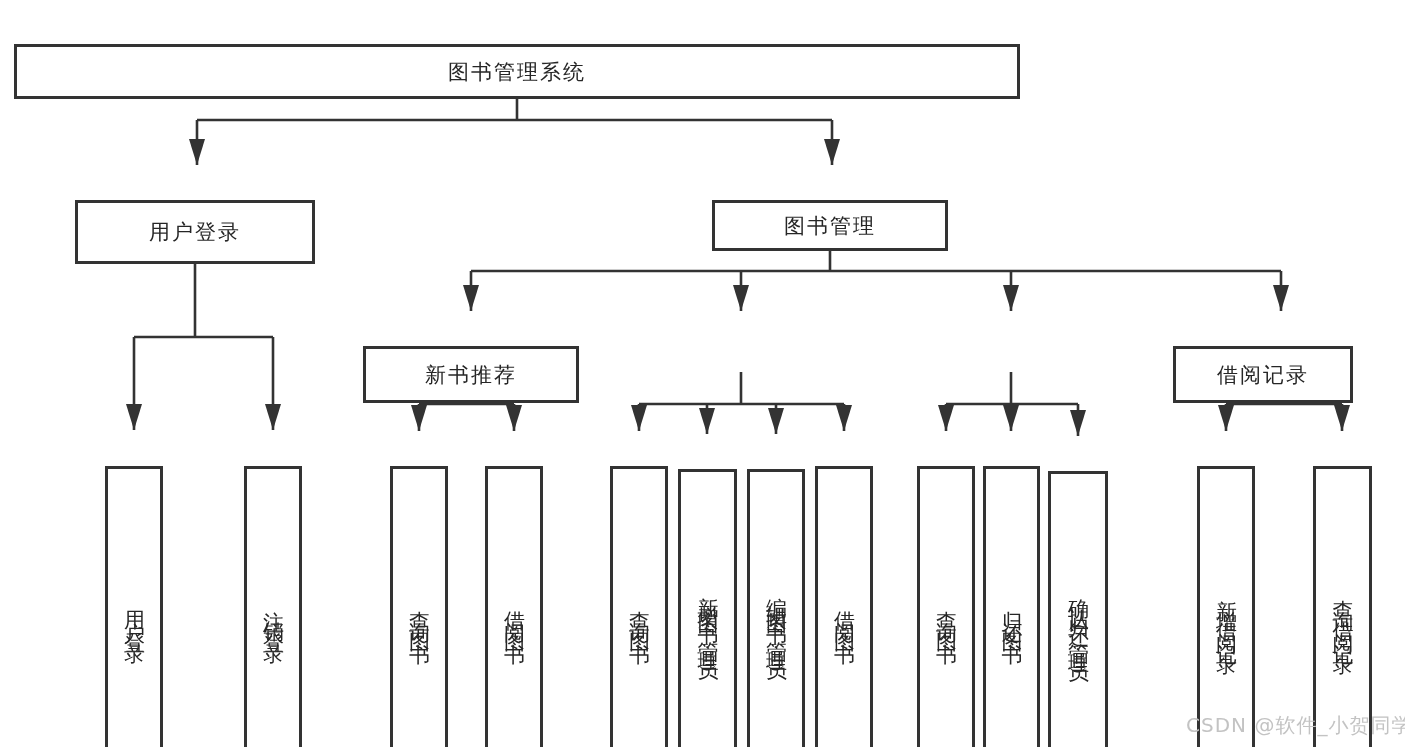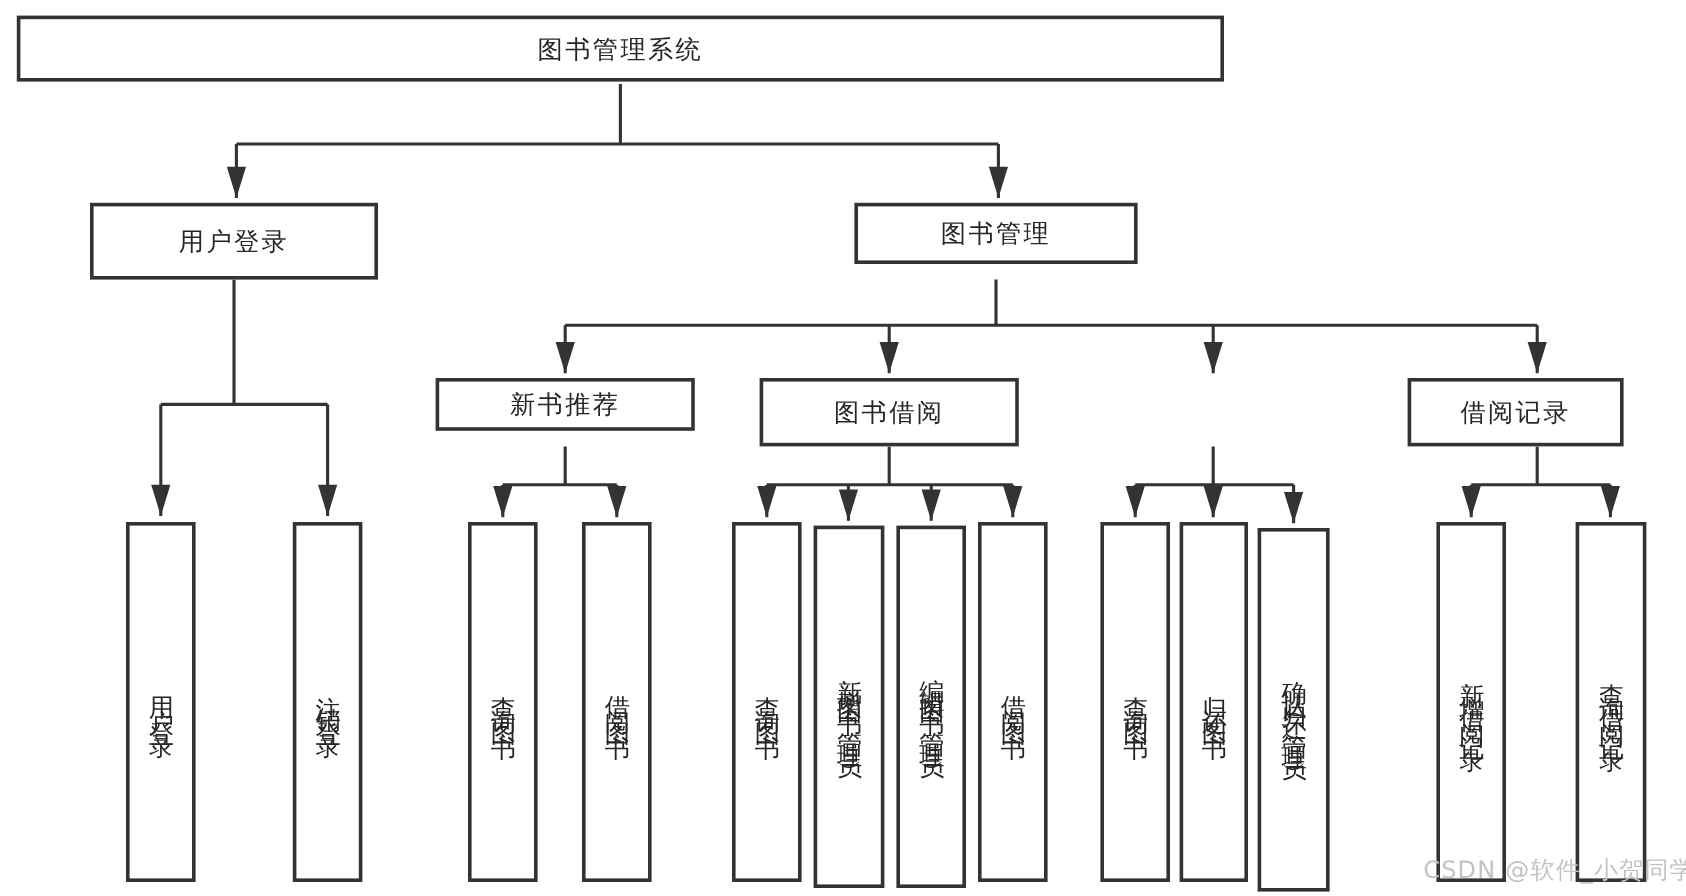--- a/index.html
+++ b/index.html
@@ -28,20 +28,21 @@
     width: 1405px; height: 747px;
   }
   .node {
     position: absolute;
     background: var(--box-bg);
     border: 3px solid var(--line);
     display: flex;
     align-items: center;
     justify-content: center;
     color: var(--text);
+    margin-top: 31px;
   }
   .hnode {
     font-size: 21px;
     letter-spacing: 2px;
     white-space: nowrap;
   }
   .leaf {
     font-size: 21px;
   }
   .leaf > span {
@@ -111,25 +112,22 @@
     <span>图书管理系统</span>
   </div>
 
   <div class="node hnode" style="left:75px;top:169px;width:240px;height:64px">
     <span>用户登录</span>
   </div>
   <div class="node hnode" style="left:712px;top:169px;width:236px;height:51px">
     <span>图书管理</span>
   </div>
 
-  <div class="node hnode" style="left:363px;top:315px;width:216px;height:44px">
+  <div class="node hnode" style="left:363px;top:315px;width:216px;height:57px">
     <span>新书推荐</span>
-  </div>
-  <div class="node hnode" style="left:633px;top:315px;width:216px;height:57px">
-    <span>图书借阅</span>
   </div>
   <div class="node hnode" style="left:1173px;top:315px;width:180px;height:57px">
     <span>借阅记录</span>
   </div>
 
   <div class="node leaf" style="left:105px;top:435px;width:58px;height:300px">
     <span>用户登录</span>
   </div>
   <div class="node leaf" style="left:244px;top:435px;width:58px;height:300px">
     <span>注销登录</span>

